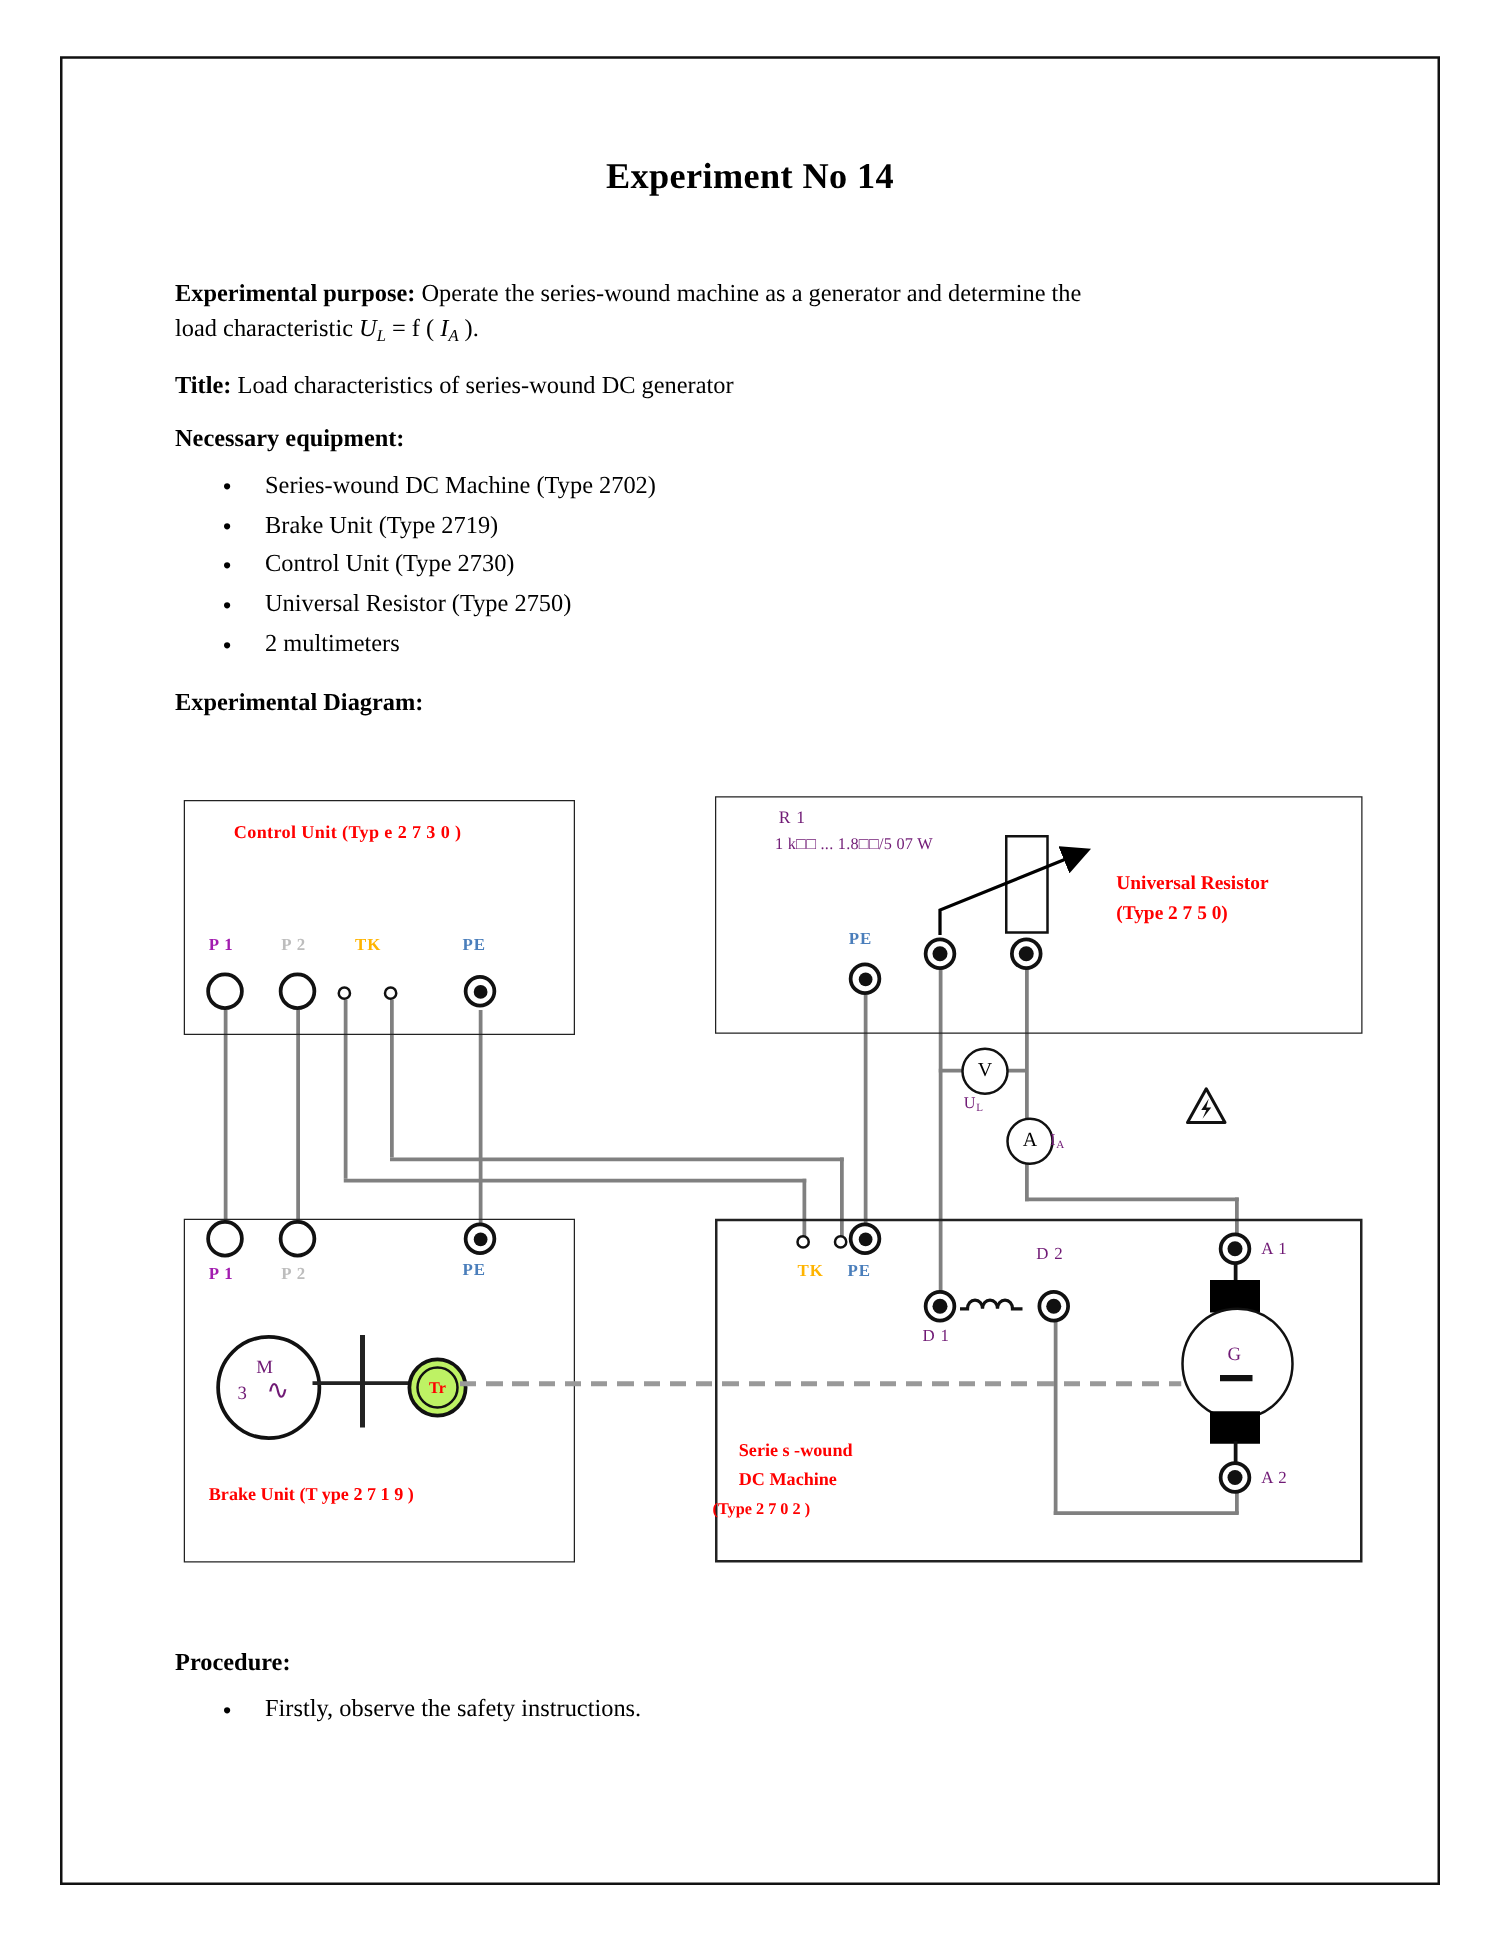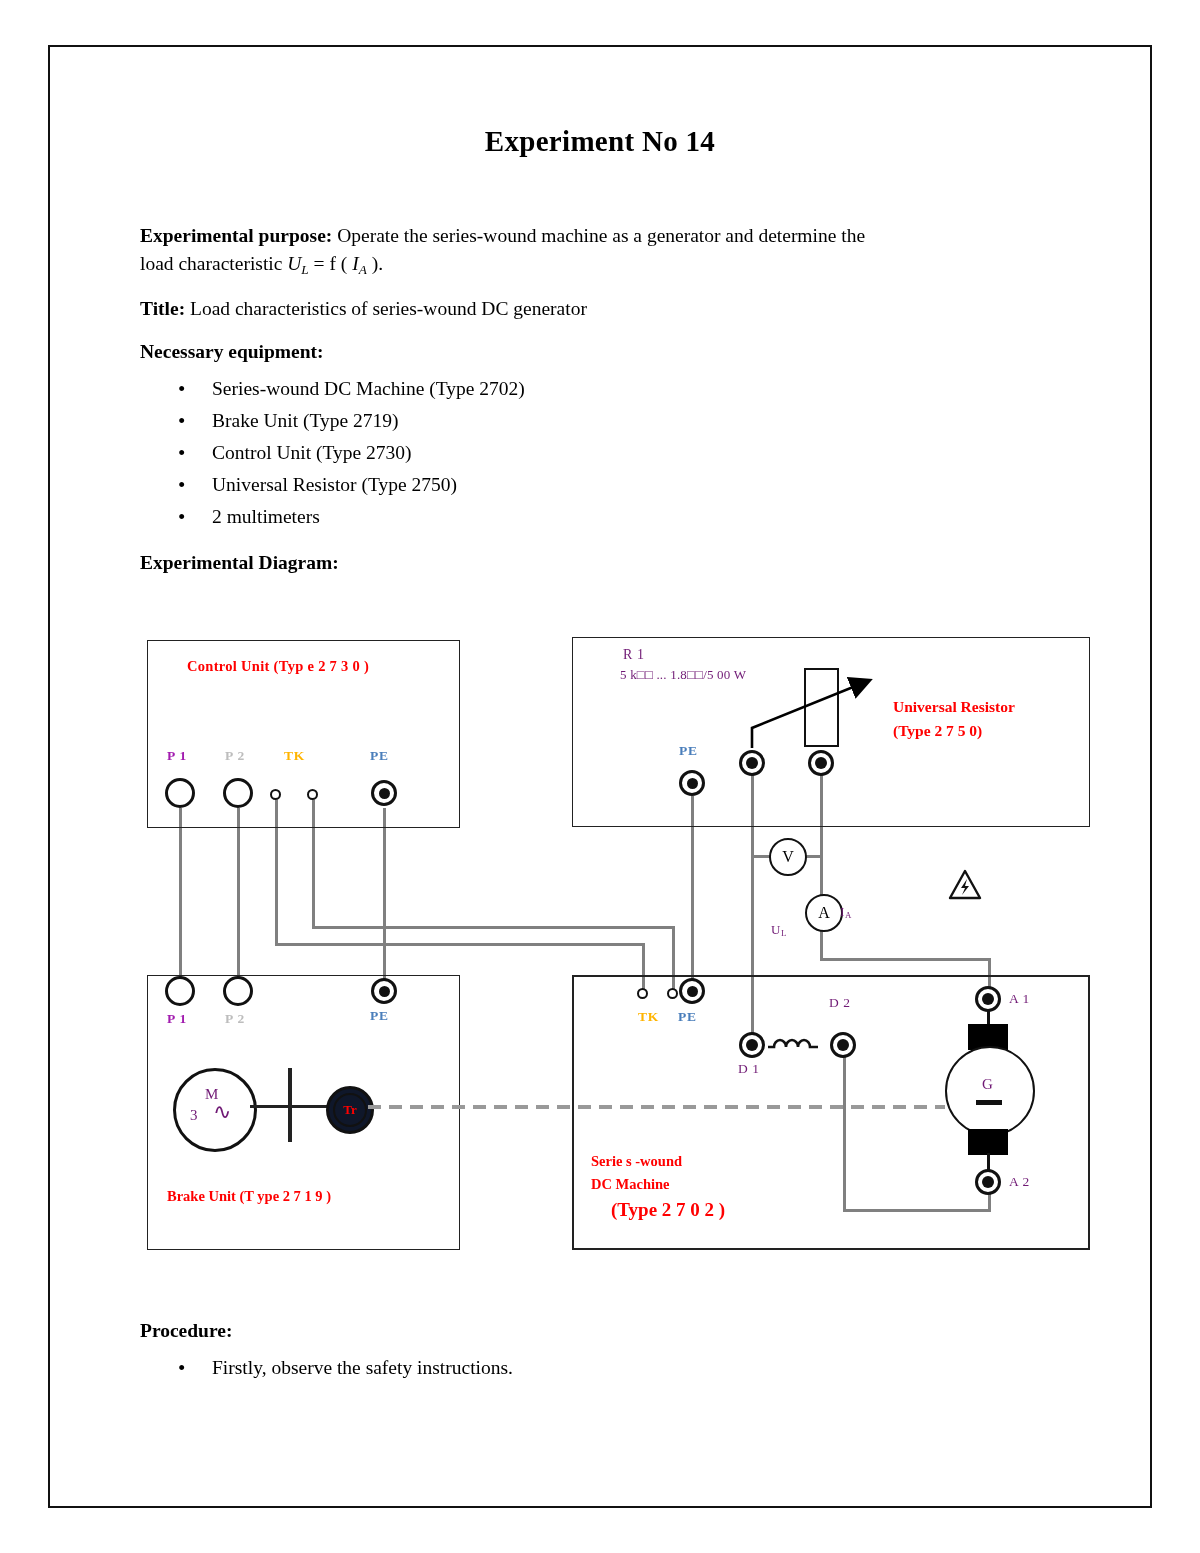--- a/index.html
+++ b/index.html
@@ -32,21 +32,21 @@
   .sock.small{width:11px;height:11px;border:2.5px solid #111;background:#fff;}
   .sock.pe{width:26px;height:26px;border:3px solid #111;background:#fff;display:flex;align-items:center;justify-content:center;}
   .sock.pe:after{content:"";width:11px;height:11px;border-radius:50%;background:#111;}
   .sock.filled{width:26px;height:26px;border:3.5px solid #111;background:#fff;display:flex;align-items:center;justify-content:center;}
   .sock.filled:after{content:"";width:12px;height:12px;border-radius:50%;background:#111;}
   .meter{position:absolute;width:34px;height:34px;border:2.4px solid #111;border-radius:50%;background:#fff;display:flex;align-items:center;justify-content:center;font-size:16px;font-family:"Liberation Serif",serif;}
   .resbody{position:absolute;border:2.2px solid #111;background:#fff;box-sizing:border-box;}
   .machine{position:absolute;width:86px;height:86px;border:2.6px solid #111;border-radius:50%;background:#fff;}
   .brush{position:absolute;background:#000;}
   .dashline{position:absolute;height:4px;background:repeating-linear-gradient(to right,#999 0 13px,transparent 13px 21px);}
-  .coupling{position:absolute;width:42px;height:42px;border:3px solid #111;border-radius:50%;background:#0f172a;display:flex;align-items:center;justify-content:center;}
+  .coupling{position:absolute;width:42px;height:42px;border:3px solid #111;border-radius:50%;background:#bef264;display:flex;align-items:center;justify-content:center;}
   .coupling:before{content:"";position:absolute;left:4px;top:4px;right:4px;bottom:4px;border:2px solid #111;border-radius:50%;}
   .motor{position:absolute;width:78px;height:78px;border:3px solid #111;border-radius:50%;background:#fff;}
   svg{position:absolute;overflow:visible;}
 </style>
 </head>
 <body>
 
 <div class="page-border"></div>
 
 <div class="content">
@@ -116,21 +116,21 @@
   <div class="lbl term-lbl c-pe" style="left:230px;top:112px;">PE</div>
 
   <div class="sock big" style="left:25px;top:142px;"></div>
   <div class="sock big" style="left:83px;top:142px;"></div>
   <div class="sock small" style="left:130px;top:153px;"></div>
   <div class="sock small" style="left:167px;top:153px;"></div>
   <div class="sock pe" style="left:231px;top:144px;"></div>
 
   <div class="box" style="left:432px;top:1px;width:518px;height:190px;"></div>
   <div class="lbl blk" style="left:483px;top:11px;font-size:14px;">R 1</div>
-  <div class="lbl blk" style="left:480px;top:31px;font-size:13px;letter-spacing:.2px;">5 k□□ ... 1.8□□/5 00 W</div>
+  <div class="lbl blk" style="left:480px;top:31px;font-size:13px;letter-spacing:.2px;">1 k□□ ... 1.8□□/5 07 W</div>
   <div class="lbl red" style="left:753px;top:62px;font-size:15.5px;">Universal Resistor</div>
   <div class="lbl red" style="left:753px;top:86px;font-size:15.5px;">(Type  2 7 5 0)</div>
   <div class="lbl term-lbl c-pe" style="left:539px;top:107px;">PE</div>
 
   <div class="resbody" style="left:664px;top:32px;width:35px;height:79px;"></div>
 
   <svg width="160" height="110" style="left:600px;top:30px;">
     <defs>
       <marker id="arw" markerWidth="9" markerHeight="9" refX="7" refY="4.5" orient="auto">
         <path d="M0,0 L9,4.5 L0,9 z" fill="#000"></path>
@@ -139,21 +139,21 @@
     <path d="M12,82 L12,62 L128,15" stroke="#000" stroke-width="2.6" fill="none" marker-end="url(#arw)"></path>
   </svg>
 
   <div class="sock pe" style="left:539px;top:134px;"></div>
   <div class="sock filled" style="left:599px;top:114px;"></div>
   <div class="sock filled" style="left:668px;top:114px;"></div>
 
   <div class="meter" style="left:629px;top:202px;">
     <span>V</span>
   </div>
-  <div class="lbl blk" style="left:631px;top:238px;font-size:13px;margin-top:48px;">
+  <div class="lbl blk" style="left:631px;top:238px;font-size:13px;">
     <span>U</span><sub style="font-style:normal;">L</sub>
   </div>
 
   <div class="meter" style="left:665px;top:258px;">
     <span>A</span>
   </div>
   <div class="lbl blk" style="left:700px;top:268px;font-size:13px;">
     <span>I</span><sub style="font-style:normal;">A</sub>
   </div>
 
@@ -210,21 +210,21 @@
   <div class="lbl blk" style="left:842px;top:440px;font-size:15px;">G</div>
   <div style="position:absolute;left:836px;top:464px;width:26px;height:5px;background:#111;"></div>
 
   <div class="brush" style="left:828px;top:493px;width:40px;height:26px;"></div>
   <div class="wire v blk" style="left:847px;top:517px;height:18px;background:#111;width:2.6px;"></div>
   <div class="sock filled" style="left:835px;top:533px;"></div>
   <div class="lbl blk" style="left:869px;top:538px;font-size:13.5px;">A 2</div>
 
   <div class="lbl red" style="left:451px;top:517px;font-size:14.5px;">Serie s -wound</div>
   <div class="lbl red" style="left:451px;top:540px;font-size:14.5px;">DC Machine</div>
-  <div class="lbl red" style="left:471px;top:563px;font-size:19px;">(Type 2 7 0 2 )</div>
+  <div class="lbl red" style="left:430px;top:563px;font-size:13px;">(Type 2 7 0 2 )</div>
 
 </div>
 
 <div style="position:absolute;left:140px;top:1320px;width:920px;">
   <h2 class="sec" style="margin:0 0 10px 0;">Procedure:</h2>
   <ul class="eq" style="margin:0;">
     <li>Firstly, observe the safety instructions.</li>
   </ul>
 </div>
 

